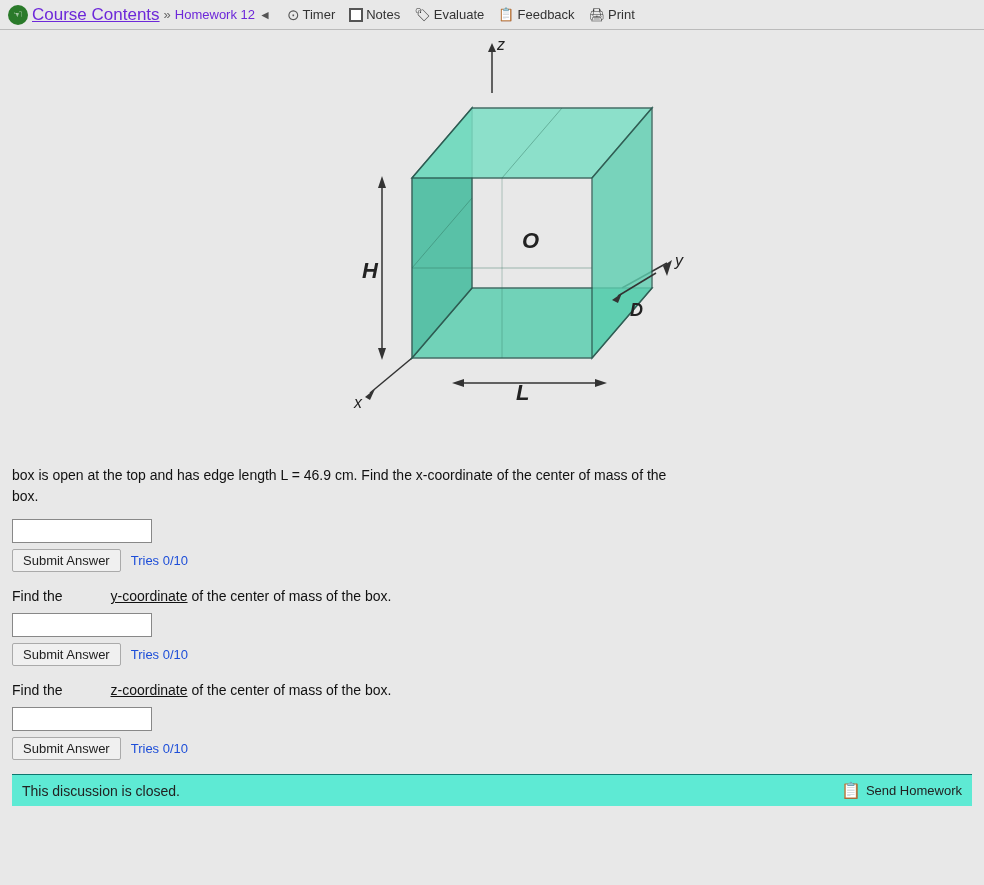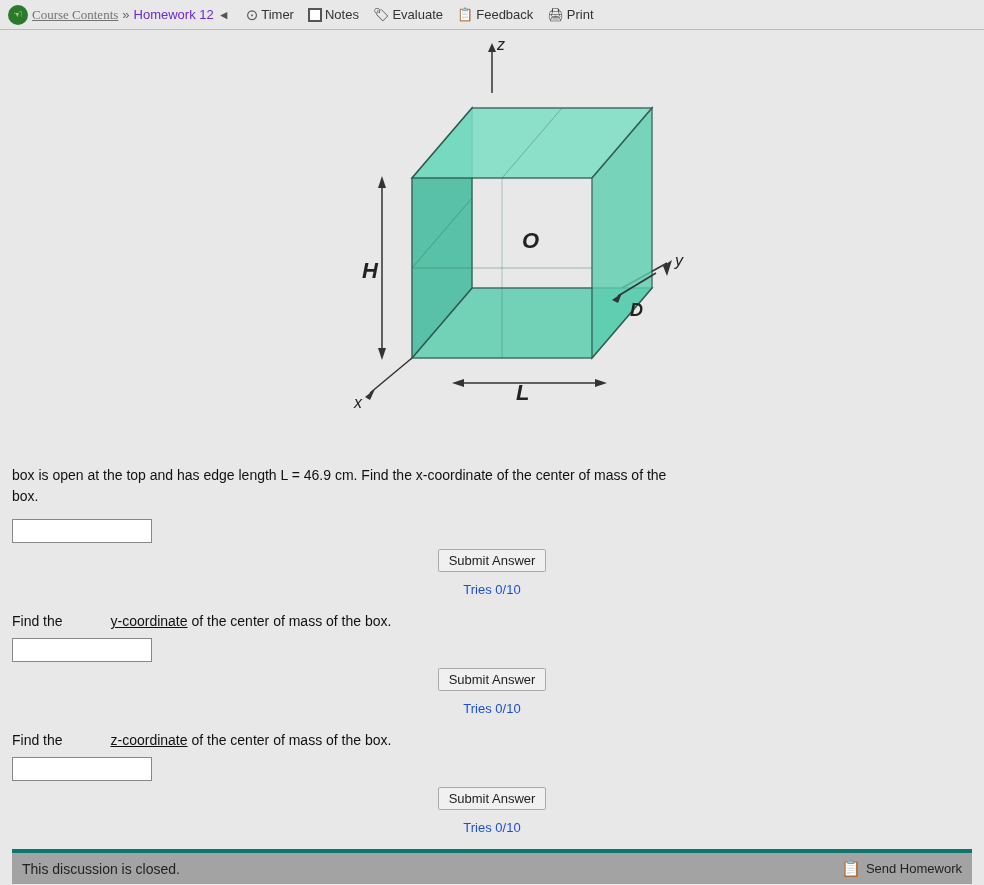--- a/index.html
+++ b/index.html
@@ -32,21 +32,21 @@
       background: #2a7a2a;
       border-radius: 50%;
       width: 20px;
       height: 20px;
       display: flex; align-items: center; justify-content: center;
       color: white;
       font-size: 11px;
       cursor: pointer;
     }
     .toolbar-sep { color: #666; font-size: 13px; }
-    .toolbar-link { color: #737373; text-decoration: underline; cursor: pointer; font-size: 13px; font-family: Liberation Serif, serif; }
+    .toolbar-link { color: #6d28d9; text-decoration: underline; cursor: pointer; font-size: 17px; }
     .toolbar-hw { font-size: 13px; color: #6d28d9; }
     .toolbar-arrow { color: #555; font-size: 12px; cursor: pointer; }
     .toolbar-right {
       display: flex;
       align-items: center;
       gap: 14px;
       margin-left: 10px;
     }
     .toolbar-item {
       display: flex;
@@ -115,21 +115,20 @@
       border: 1px solid #888;
       background: white;
       margin-bottom: 6px;
       font-size: 13px;
       padding: 2px 4px;
     }
     .answer-row {
       display: flex;
       align-items: center;
       gap: 10px;
-      flex-direction: column;
     }
     .submit-btn {
       border: 1px solid #aaa;
       background: #f0f0f0;
       padding: 3px 10px;
       font-size: 13px;
       cursor: pointer;
       border-radius: 2px;
       color: #222;
     }
@@ -148,22 +147,22 @@
     .question-label u {
       text-decoration: underline;
       margin-left: 44px;
     }
 
     
     .footer-bar {
       display: flex;
       align-items: center;
       justify-content: space-between;
-      border-top: 4px solid #0f766e;
-      background: #a3a3a3;
+      border-top: 1px solid #0f766e;
+      background: #5eead4;
       padding: 6px 10px;
       font-size: 14px;
       color: #222;
       margin-top: 10px;
       gap: 44px;
     }
     .send-feedback-btn {
       display: flex;
       align-items: center;
       gap: 5px;

